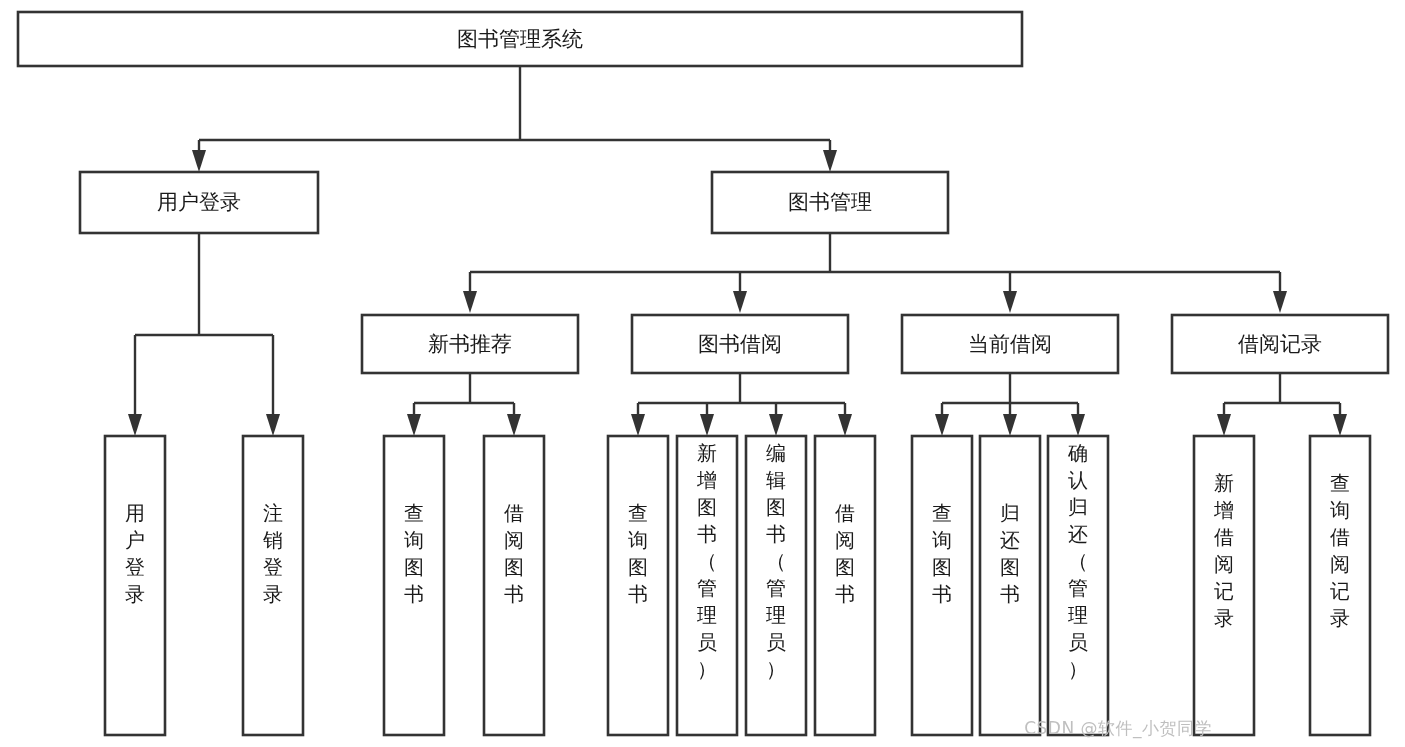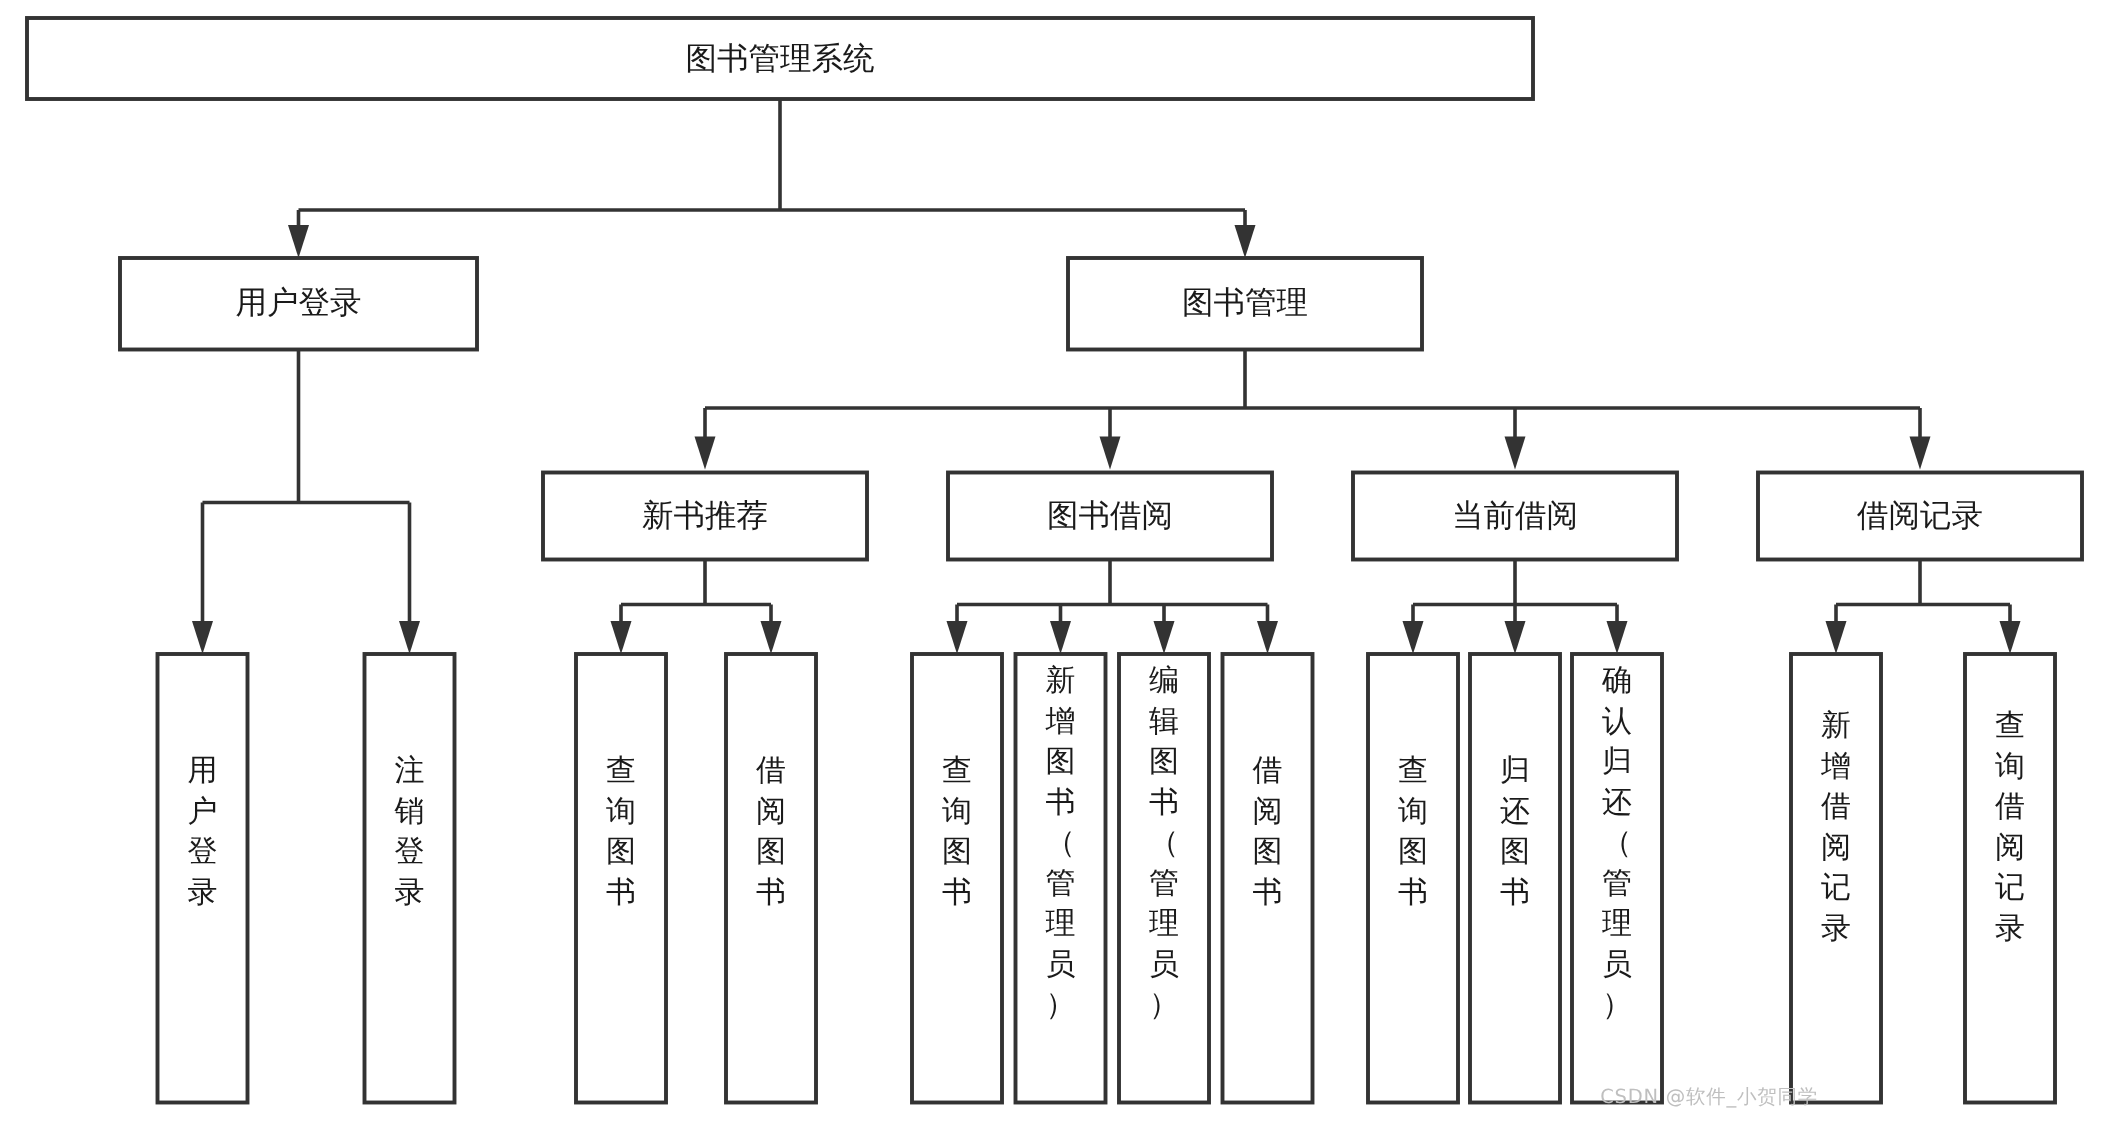--- a/index.html
+++ b/index.html
@@ -51,21 +51,21 @@
   }
   .arrow-head {
     fill: #333333;
     stroke: none;
   }
   .watermark {
     position: absolute;
     right: 8px;
     bottom: 7px;
     font-family: "DejaVu Sans", "Liberation Sans", sans-serif;
-    font-size: 13px;
+    font-size: 17px;
     color: #bfbfbf;
     letter-spacing: 0.5px;
     white-space: nowrap;
     user-select: none;
   }
 </style>
 </head>
 <body>
 
 <div id="diagram-root">

